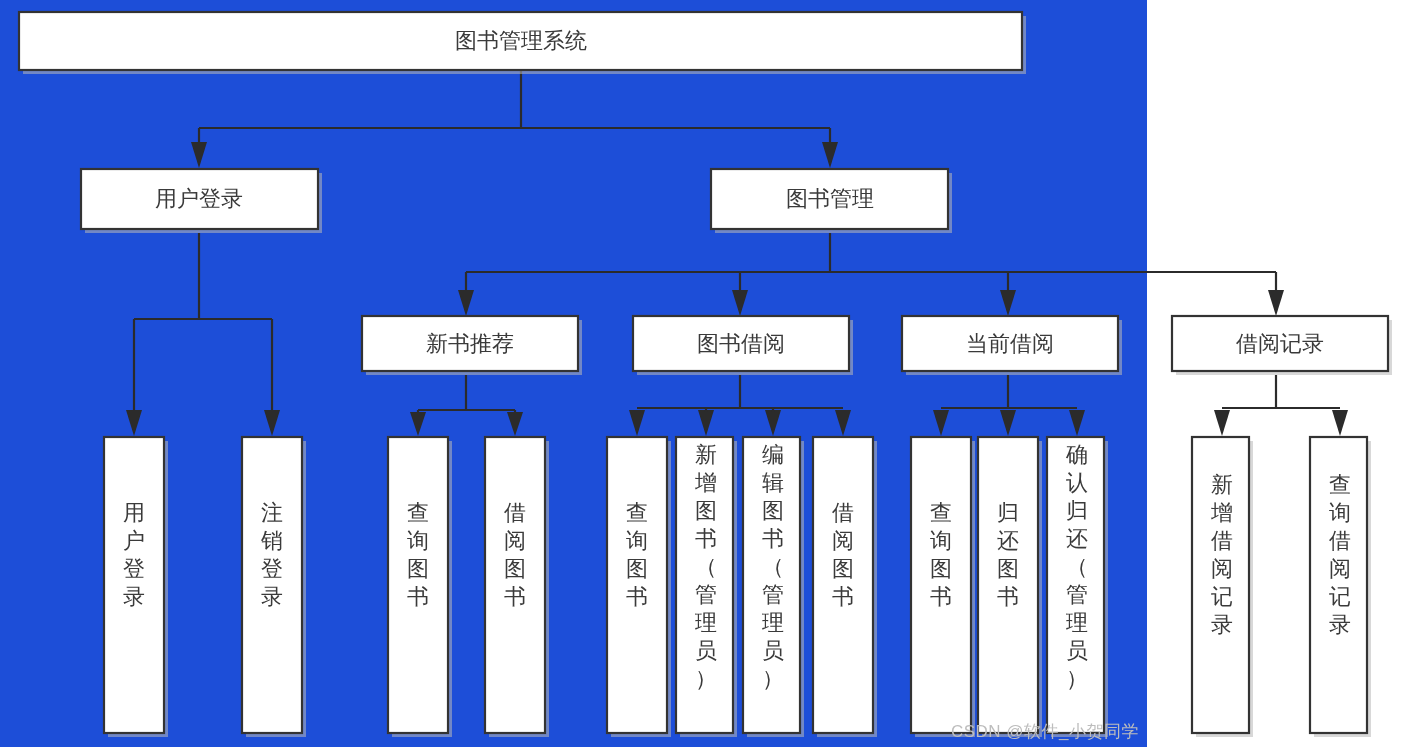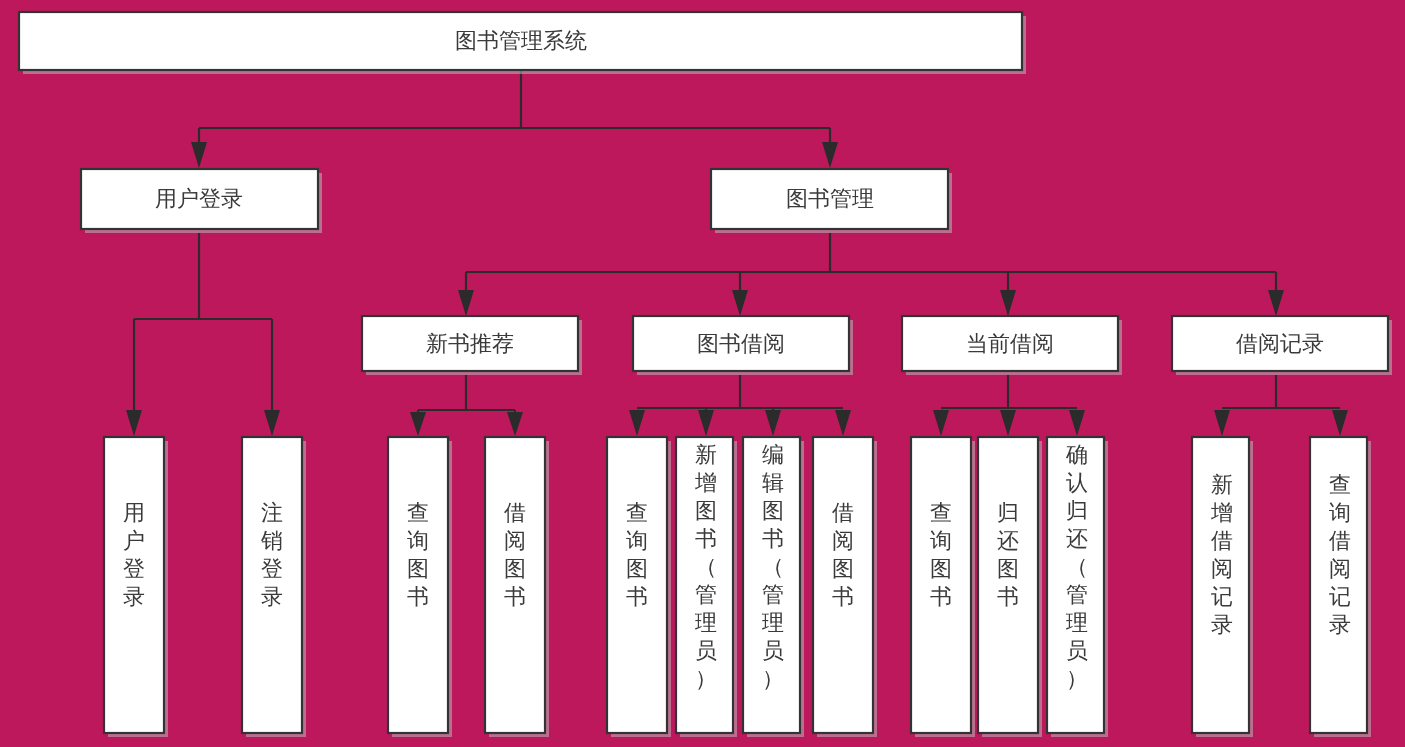--- a/index.html
+++ b/index.html
@@ -8,23 +8,23 @@
     background: #ffffff;
   }
   body {
     width: 1405px;
     height: 747px;
     overflow: hidden;
     font-family: "Liberation Sans", "DejaVu Sans", sans-serif;
   }
   #diagram-root {
     position: relative;
-    width: 1405px;
+    width: 1147px;
     height: 747px;
-    background: #be185d;
+    background: #1d4ed8;
   }
   svg.diagram-canvas {
     position: absolute;
     left: 0;
     top: 0;
     width: 1405px;
     height: 747px;
     display: block;
   }
   .node-box {
@@ -240,14 +240,15 @@
       <text class="node-label-v" x="1222" y="492"><tspan x="1222" y="492">新</tspan><tspan x="1222" y="520">增</tspan><tspan x="1222" y="548">借</tspan><tspan x="1222" y="576">阅</tspan><tspan x="1222" y="604">记</tspan><tspan x="1222" y="632">录</tspan></text>
     </g>
     <g>
       <rect class="node-shadow" x="1314" y="441" width="57" height="296"></rect>
       <rect class="node-box" x="1310" y="437" width="57" height="296"></rect>
       <text class="node-label-v" x="1340" y="492"><tspan x="1340" y="492">查</tspan><tspan x="1340" y="520">询</tspan><tspan x="1340" y="548">借</tspan><tspan x="1340" y="576">阅</tspan><tspan x="1340" y="604">记</tspan><tspan x="1340" y="632">录</tspan></text>
     </g>
 
   </svg>
 
+  <div class="watermark-text">CSDN @软件_小贺同学</div>
 
 </div>
 
 </body></html>

